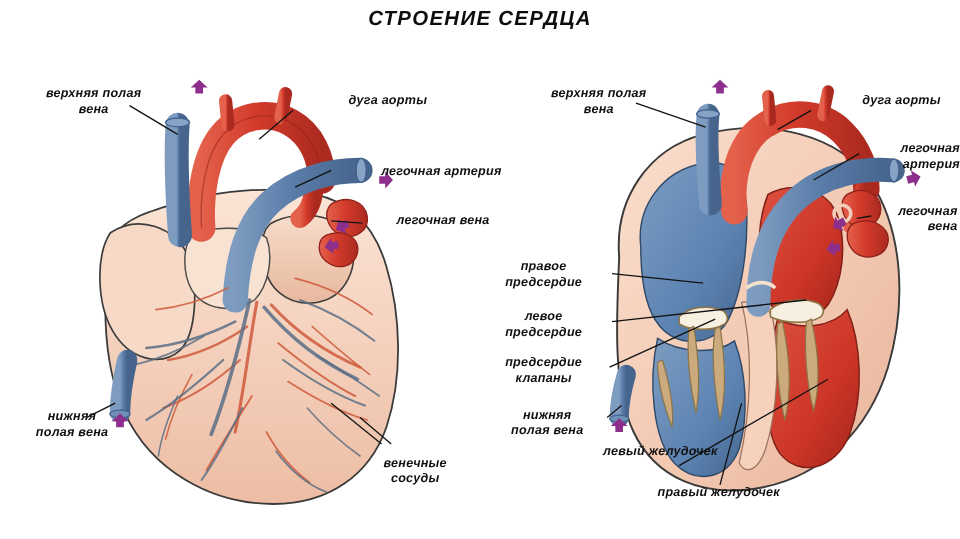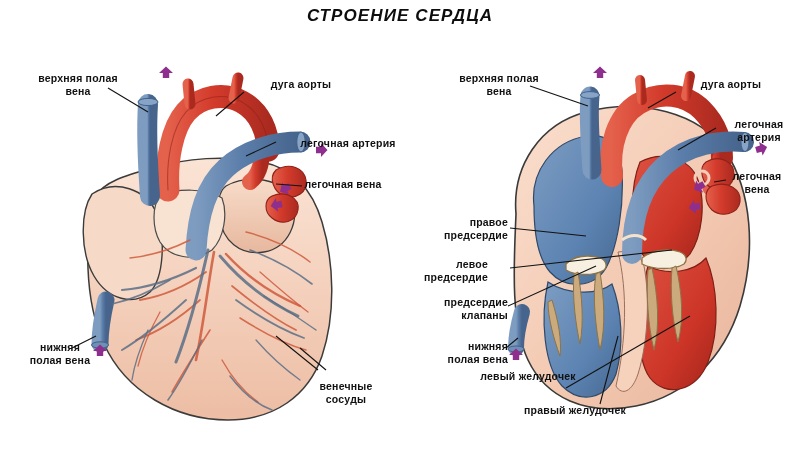--- a/index.html
+++ b/index.html
@@ -37,29 +37,30 @@
   .anat-svg {
     position: absolute;
     left: 0;
     top: 0;
     width: 800px;
     height: 449px;
   }
   .lbl {
     position: absolute;
     font-size: 10.5px;
+    font-style: italic;
     font-weight: bold;
     color: #111111;
     line-height: 12.5px;
     white-space: pre-line;
     letter-spacing: 0.2px;
   }
   .lbl.ctr { text-align: center; }
-  .lbl.rgt { text-align: right; }
-  .lbl.lft { text-align: center; }
+  .lbl.rgt { text-align: center; }
+  .lbl.lft { text-align: right; }
 </style>
 </head>
 <body>
 
 <div id="figure-root">
 
   <div id="page-title">СТРОЕНИЕ СЕРДЦА</div>
 
   <svg class="anat-svg" viewBox="0 0 800 449" preserveAspectRatio="none" aria-hidden="true">
     <defs>
@@ -310,21 +311,21 @@
   <div>
     <div class="lbl ctr" style="left:438px; top:72px;  width:122px;">верхняя полая
 вена</div>
     <div class="lbl lft" style="left:678px; top:78px;  width:106px;">дуга аорты</div>
     <div class="lbl lft" style="left:718px; top:118px; width:82px;">легочная
 артерия</div>
     <div class="lbl lft" style="left:716px; top:170px; width:82px;">легочная
 вена</div>
     <div class="lbl rgt" style="left:398px; top:216px; width:110px;">правое
 предсердие</div>
-    <div class="lbl rgt" style="left:378px; top:258px; width:110px;">левое
+    <div class="lbl rgt" style="left:398px; top:258px; width:110px;">левое
 предсердие</div>
     <div class="lbl rgt" style="left:398px; top:296px; width:110px;">предсердие
 клапаны</div>
     <div class="lbl rgt" style="left:404px; top:340px; width:104px;">нижняя
 полая вена</div>
     <div class="lbl lft" style="left:458px; top:370px; width:140px;">левый желудочек</div>
     <div class="lbl lft" style="left:500px; top:404px; width:150px;">правый желудочек</div>
   </div>
 
 </div>

